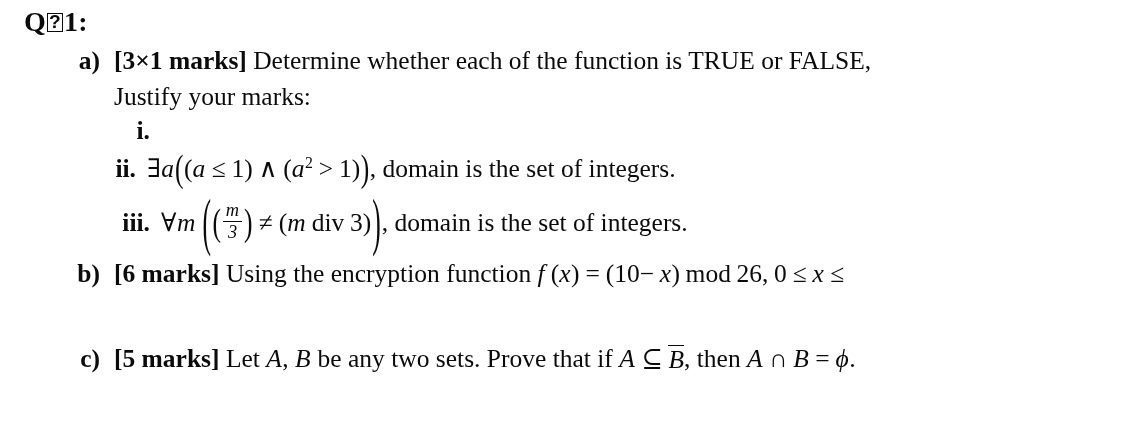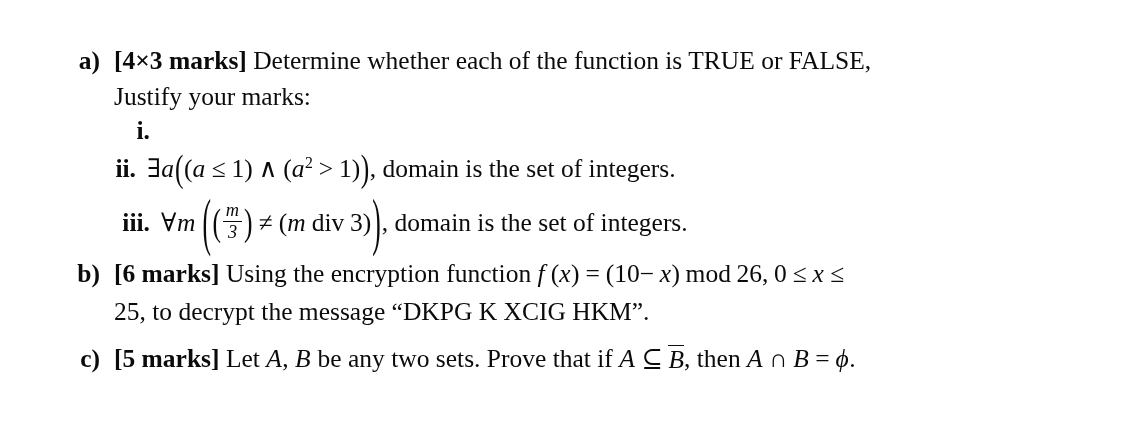--- a/index.html
+++ b/index.html
@@ -154,25 +154,28 @@
     top: 1px;
   }
 
   .quote { font-style: normal; }
 </style>
 </head>
 <body>
 
 <div id="sheet">
 
+  <div class="q-title">
+    <span>Q</span><span class="tofu"></span><span>1:</span>
+  </div>
 
   <div class="row" style="left:60px; top:48px;">
     <span class="marker alpha">a)</span>
     <span class="gap-a"></span>
-    <span class="body-text"><span class="marks">[4×3 marks]</span> <span>Determine whether each of the function is TRUE or FALSE,</span></span>
+    <span class="body-text"><span class="marks">[3×1 marks]</span> <span>Determine whether each of the function is TRUE or FALSE,</span></span>
   </div>
 
   <div class="row" style="left:114px; top:84px;">
     <span class="body-text">Justify your marks:</span>
   </div>
 
   <div class="row" style="left:94px; top:118px;">
     <span class="marker roman">i.</span>
     <span class="gap-r"></span>
   </div>
@@ -193,23 +196,20 @@
         </span><span class="bigparen">)</span><span class="op">≠</span>(<span class="mi">m</span><span class="thinsp"></span><span class="mo-txt">div</span><span class="thinsp"></span><span class="mn">3</span>)<span class="hugeparen">)</span></span>
       <span class="body-text" style="align-self:center;">, domain is the set of integers.</span>
   </div>
 
   <div class="row" style="left:60px; top:261px;">
     <span class="marker alpha">b)</span>
     <span class="gap-a"></span>
     <span class="body-text"><span class="marks">[6 marks]</span> <span>Using the encryption function</span> <span><span class="mi">f</span><span class="thinsp"></span>(<span class="mi">x</span>)<span class="op">=</span>(<span class="mn">10</span>−<span class="thinsp"></span><span class="mi">x</span>)<span class="thinsp"></span><span class="mo-txt">mod</span><span class="thinsp"></span><span class="mn">26</span>,<span class="thinsp"></span><span class="mn">0</span><span class="op">≤</span><span class="mi">x</span><span class="op">≤</span></span></span>
   </div>
 
-  <div class="row" style="left:114px; top:299px;">
-    <span class="body-text"><span>25, to decrypt the message</span> <span class="quote">“</span><span>DKPG K XCIG HKM</span><span class="quote">”</span><span>.</span></span>
-  </div>
 
   <div class="row" style="left:60px; top:344px;">
     <span class="marker alpha">c)</span>
     <span class="gap-a"></span>
     <span class="body-text"><span class="marks">[5 marks]</span> <span>Let</span> <span class="mi">A</span><span>,</span> <span class="mi">B</span> <span>be any two sets. Prove that if</span> <span class="mi">A</span><span class="op">⊆</span><span class="overbar">B</span><span>, then</span> <span class="mi">A</span><span class="op">∩</span><span class="mi">B</span><span class="op">=</span><span class="mi">ϕ</span><span>.</span></span>
   </div>
 
 </div>
 
 </body></html>

